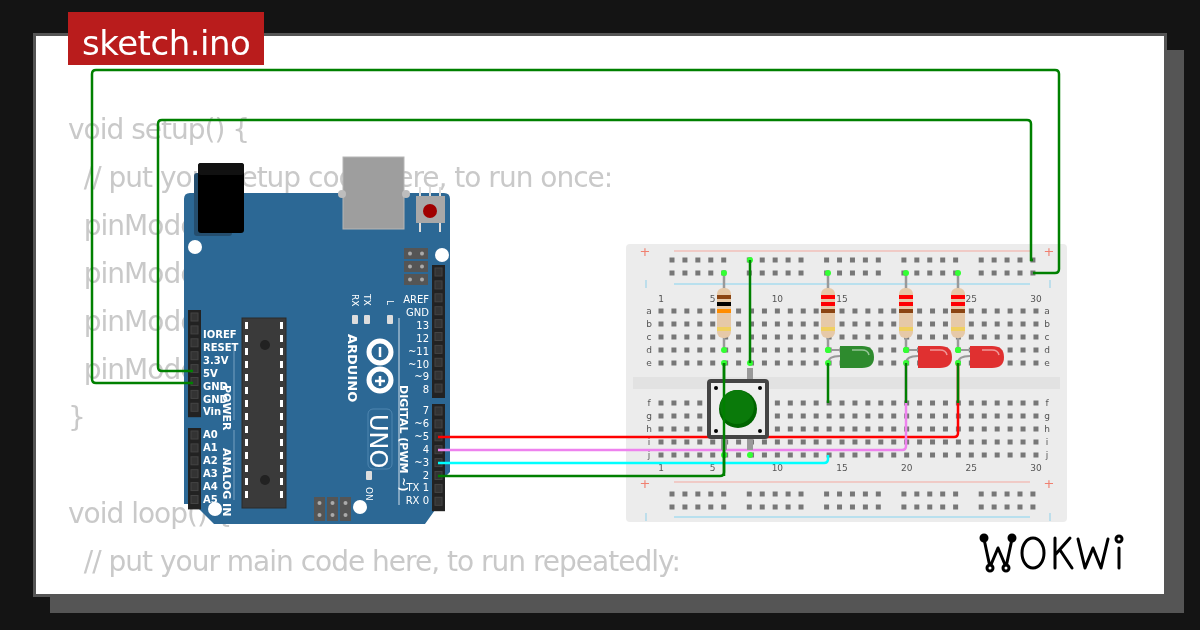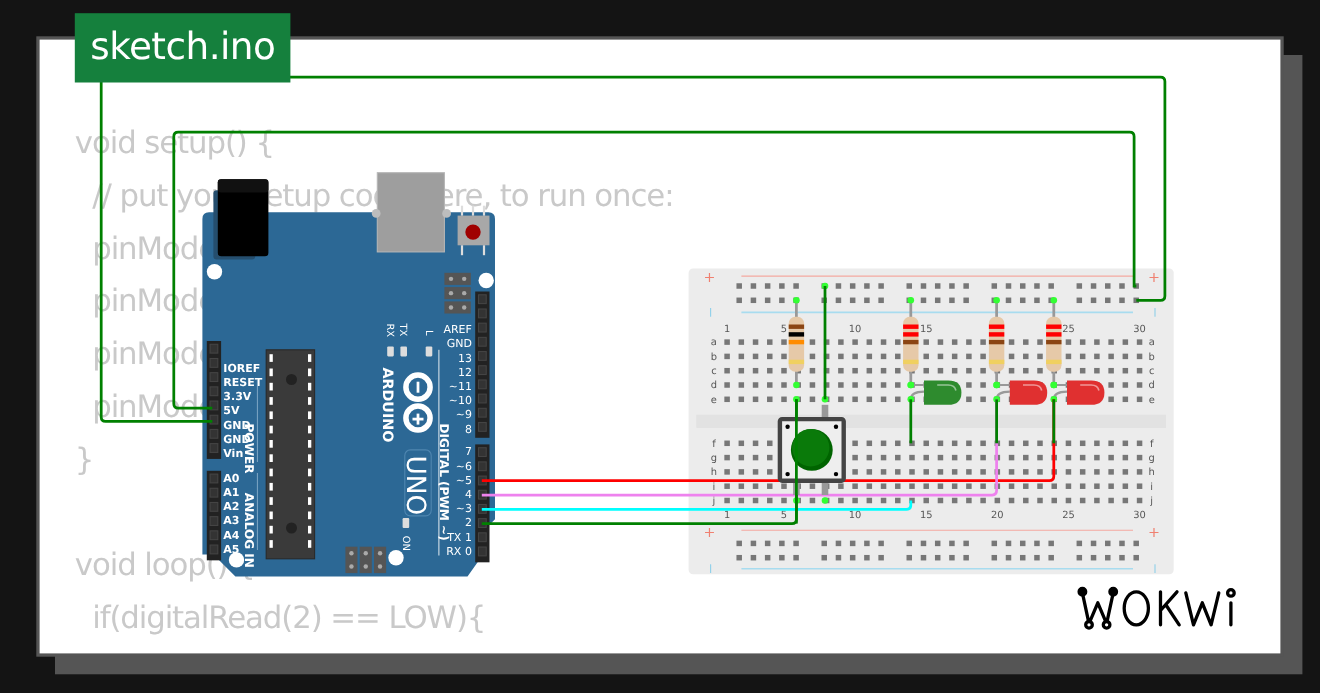--- a/index.html
+++ b/index.html
@@ -2,32 +2,32 @@
 <html><head>
 <meta charset="utf-8">
 <style>
   html,body{margin:0;padding:0;}
   body{width:1200px;height:630px;background:#141414;position:relative;overflow:hidden;font-family:"DejaVu Sans",sans-serif;}
   .shadow{position:absolute;left:50px;top:50px;width:1134px;height:563px;background:#555;}
   .panel{position:absolute;left:33px;top:33px;width:1134px;height:564px;background:#555;}
   .panel-inner{position:absolute;left:3px;top:3px;width:1128px;height:558px;background:#fff;overflow:hidden;}
   .code{position:absolute;left:32px;top:70px;font-family:"DejaVu Sans",sans-serif;font-size:28px;line-height:48px;color:#c9c9c9;white-space:pre;letter-spacing:-1px;}
   .code div{height:48px;}
-  .title-tab{position:absolute;left:68px;top:12px;height:63px;padding:0 14px;background:#15803d;color:#fff;font-family:"DejaVu Sans",sans-serif;font-size:34px;line-height:62px;letter-spacing:-0.5px;z-index:5;}
+  .title-tab{position:absolute;left:68px;top:12px;height:53px;padding:0 14px;background:#b91c1c;color:#fff;font-family:"DejaVu Sans",sans-serif;font-size:34px;line-height:62px;letter-spacing:-0.5px;z-index:5;}
   svg.scene{position:absolute;left:0;top:0;z-index:3;}
   .logo{position:absolute;left:978px;top:528px;z-index:4;}
   .sv-text{font-family:"DejaVu Sans",sans-serif;}
 </style>
 </head>
 <body>
 
 <div class="shadow"></div>
 <div class="panel">
   <div class="panel-inner">
-    <div class="code" id="code"><div>void setup() {</div><div>  // put your setup code here, to run once:</div><div>  pinMode(2, INPUT_PULLUP);</div><div>  pinMode(3, OUTPUT);</div><div>  pinMode(4, OUTPUT);</div><div>  pinMode(5, OUTPUT);</div><div>}</div><div></div><div>void loop() {</div><div>  if(digitalRead(2) == LOW){</div></div>
+    <div class="code" id="code"><div>void setup() {</div><div>  // put your setup code here, to run once:</div><div>  pinMode(2, INPUT_PULLUP);</div><div>  pinMode(3, OUTPUT);</div><div>  pinMode(4, OUTPUT);</div><div>  pinMode(5, OUTPUT);</div><div>}</div><div></div><div>void loop() {</div><div>  // put your main code here, to run repeatedly:</div><div>  if(digitalRead(2) == LOW){</div></div>
   </div>
 </div>
 
 <div class="title-tab">sketch.ino</div>
 
 <svg class="scene" width="1200" height="630" id="scene">
 
   <g id="breadboard">
     <rect x="626" y="244" width="441" height="278" rx="4" fill="#ececec"></rect>
     <rect x="633" y="377" width="427" height="12" fill="#e2e2e2"></rect>

